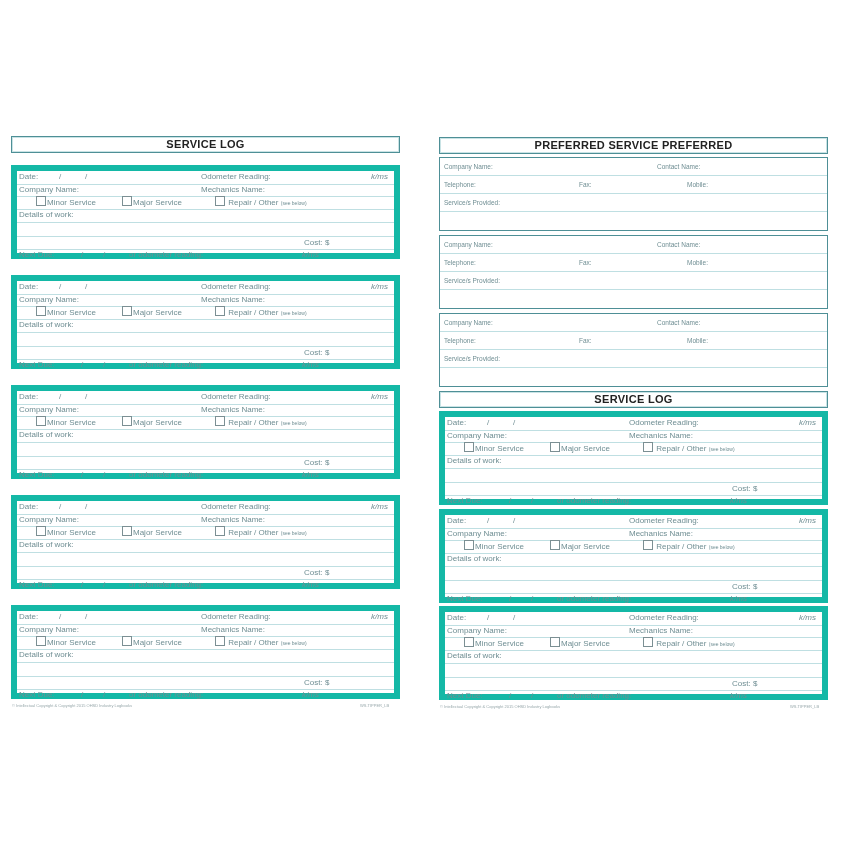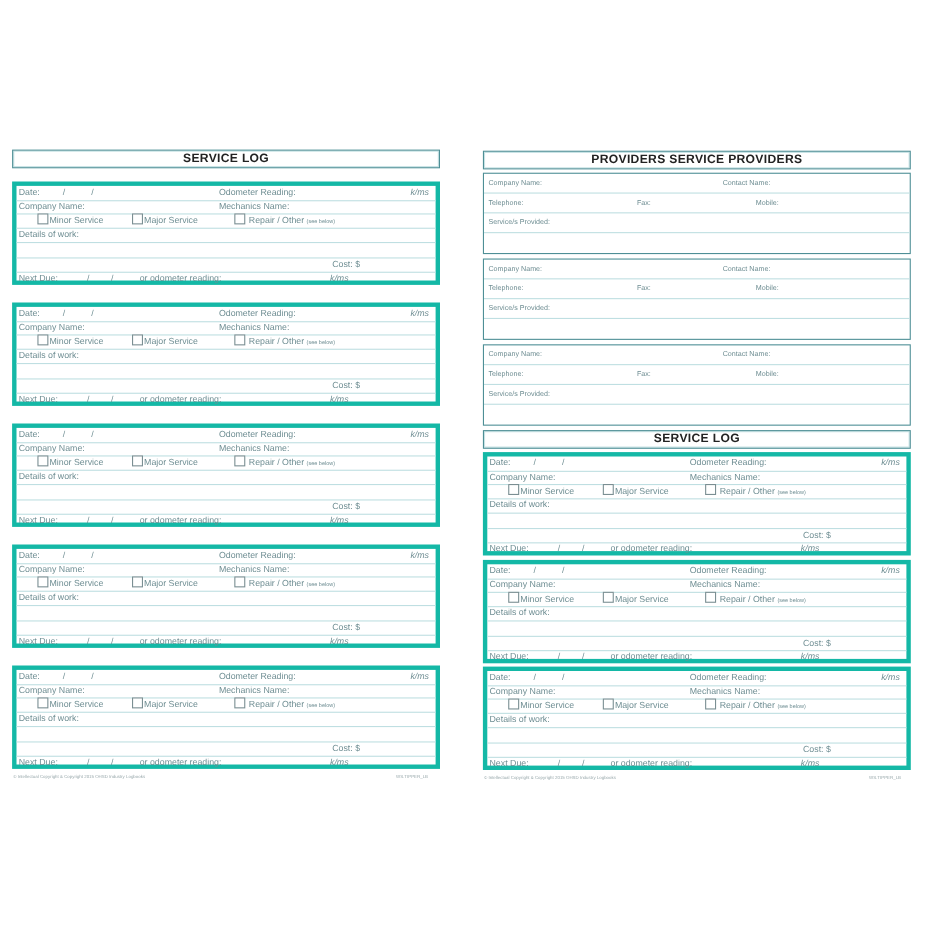--- a/index.html
+++ b/index.html
@@ -1,18 +1,18 @@
 <!DOCTYPE html>
 <html><head>
 <meta charset="utf-8">
 <style>
   html,body{margin:0;padding:0;background:#fff;}
   body{width:841px;height:841px;position:relative;overflow:hidden;font-family:"Liberation Sans",sans-serif;color:#6f8e93;}
   .title{position:absolute;border:1px solid #4e8f96;box-shadow:inset 0 0 0 1px #c9e3e5;height:15px;text-align:center;font-weight:bold;font-size:11px;color:#222;line-height:15px;letter-spacing:0.3px;}
-  .entry{position:absolute;border:4px solid #14b8a6;box-sizing:border-box;}
+  .entry{position:absolute;border:6px solid #14b8a6;box-sizing:border-box;}
   .row{position:absolute;left:0;right:0;border-bottom:1px solid #bfdfe2;font-size:8px;line-height:12px;}
   .row:last-child{border-bottom:none;}
   .lbl{position:absolute;white-space:nowrap;}
   .sm{font-size:5px;}
   .ital{font-style:italic;}
   .cb{display:inline-block;width:8px;height:8px;border:1px solid #7b8f93;vertical-align:-1px;margin-right:1px;background:#fff;}
   .prov{position:absolute;border:1px solid #4e8f96;box-sizing:border-box;}
   .prow{position:absolute;left:0;right:0;border-bottom:1px solid #bfdfe2;font-size:6.5px;line-height:17px;}
   .footer{position:absolute;font-size:4px;color:#98a8ab;white-space:nowrap;}
 </style>
@@ -178,21 +178,21 @@
       <span class="lbl" style="left:64px;">/</span>
       <span class="lbl" style="left:86px;">/</span>
       <span class="lbl" style="left:112px;">or odometer reading:</span>
       <span class="lbl ital" style="left:285px;">k/ms</span>
     </div>
   </div>
   </div>
 <div class="footer" style="left:12px;top:703px;">© Intellectual Copyright &amp; Copyright 2015 OHSD Industry Logbooks</div>
 <div class="footer" style="left:360px;top:703px;">WS.TIPPER_LB</div>
 
-<div class="title" style="left:439px;top:137px;width:387px;">PROVIDERS SERVICE PROVIDERS</div>
+<div class="title" style="left:439px;top:137px;width:387px;">PREFERRED SERVICE PREFERRED</div>
 <div id="providers">
     <div class="prov" style="width: 389px; height: 74px; left: 439px; top: 157px;">
     <div class="prow" style="top:0;height:17px;">
       <span class="lbl" style="left:4px;">Company Name:</span>
       <span class="lbl" style="left:217px;">Contact Name:</span>
     </div>
     <div class="prow" style="top:18px;height:17px;">
       <span class="lbl" style="left:4px;">Telephone:</span>
       <span class="lbl" style="left:139px;">Fax:</span>
       <span class="lbl" style="left:247px;">Mobile:</span>

